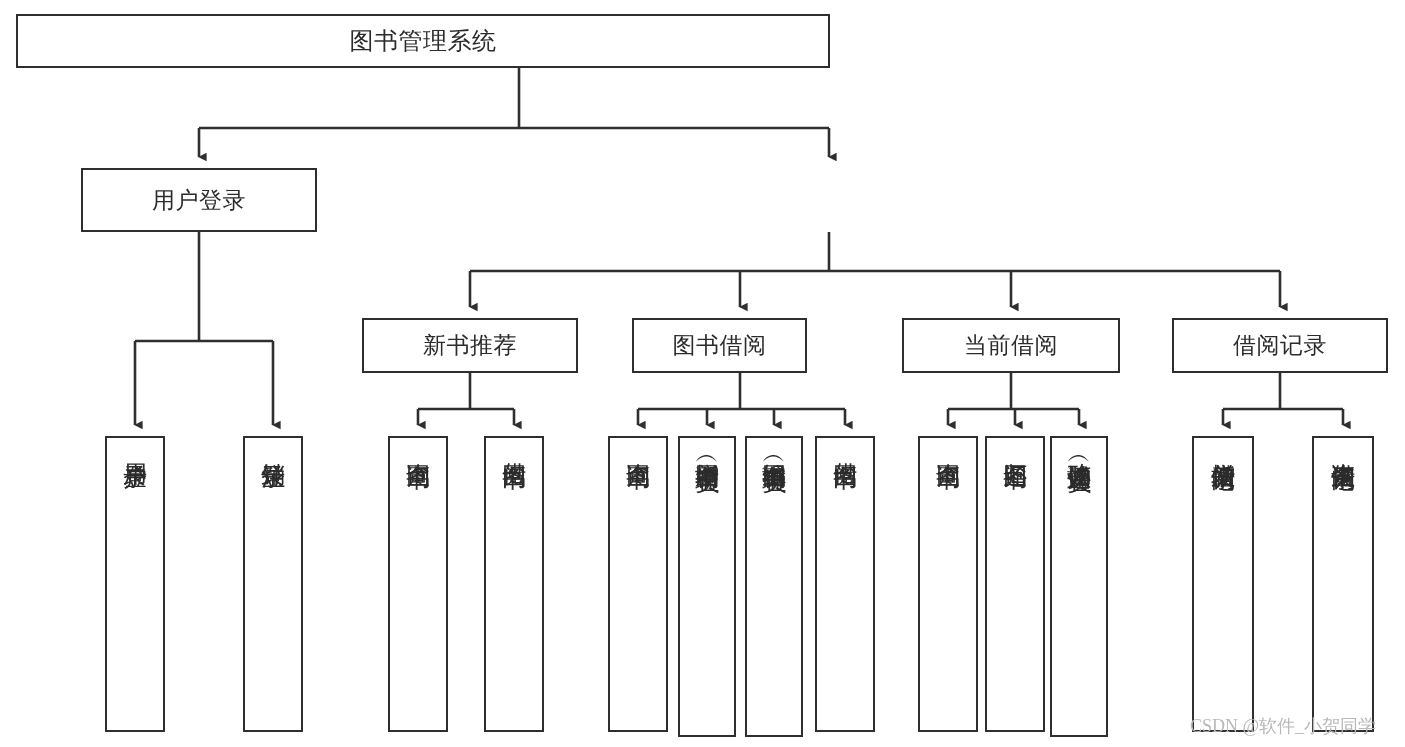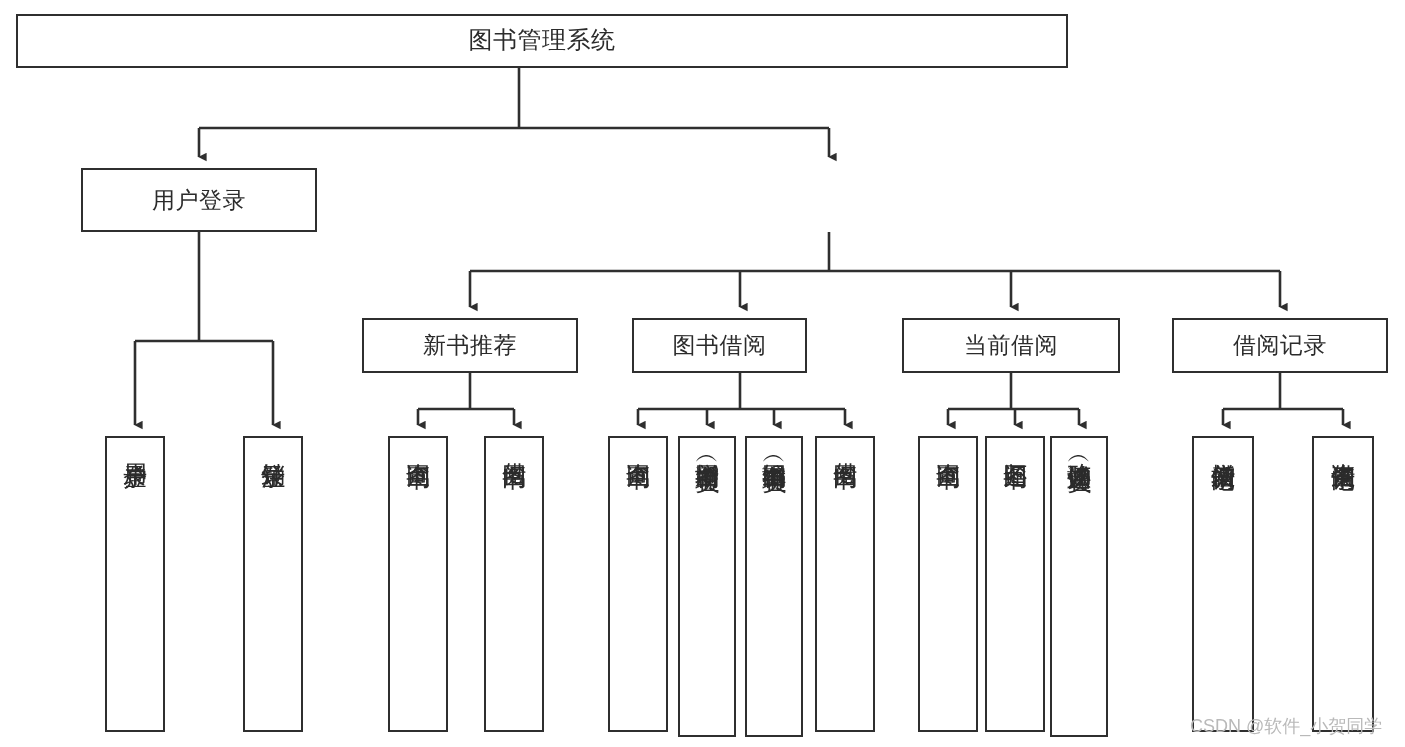--- a/index.html
+++ b/index.html
@@ -65,21 +65,21 @@
     white-space: nowrap;
   }
   .watermark {
     position: absolute;
     left: 1190px;
     top: 714px;
     font-size: 18px;
     color: #b9b9b9;
     white-space: nowrap;
     z-index: 5;
-    font-family: Liberation Sans, sans-serif;
+    font-family: Liberation Serif, serif;
     text-align: right;
   }
 </style>
 </head>
 <body>
 
 <div id="canvas">
 
   <svg class="connectors" viewBox="0 0 1405 747" xmlns="http://www.w3.org/2000/svg">
     <defs>
@@ -125,21 +125,21 @@
       <path d="M 1015 409 L 1015 425" marker-end="url(#arrowhead)"></path>
       <path d="M 1079 409 L 1079 425" marker-end="url(#arrowhead)"></path>
 
       <path d="M 1280 373 L 1280 409"></path>
       <path d="M 1223 409 L 1343 409"></path>
       <path d="M 1223 409 L 1223 425" marker-end="url(#arrowhead)"></path>
       <path d="M 1343 409 L 1343 425" marker-end="url(#arrowhead)"></path>
     </g>
   </svg>
 
-  <div class="node h root" style="left:16px; top:14px; width:1052px; height:54px;font-family:Liberation Serif, serif;">
+  <div class="node h root" style="left:16px; top:14px; width:814px; height:54px;">
     <span class="node-label">图书管理系统</span>
   </div>
 
   <div class="node h" style="left:81px; top:168px; width:236px; height:64px;">
     <span class="node-label">用户登录</span>
   </div>
 
   <div class="node h" style="left:362px; top:318px; width:216px; height:55px;align-items:center;">
     <span class="node-label">新书推荐</span>
   </div>

